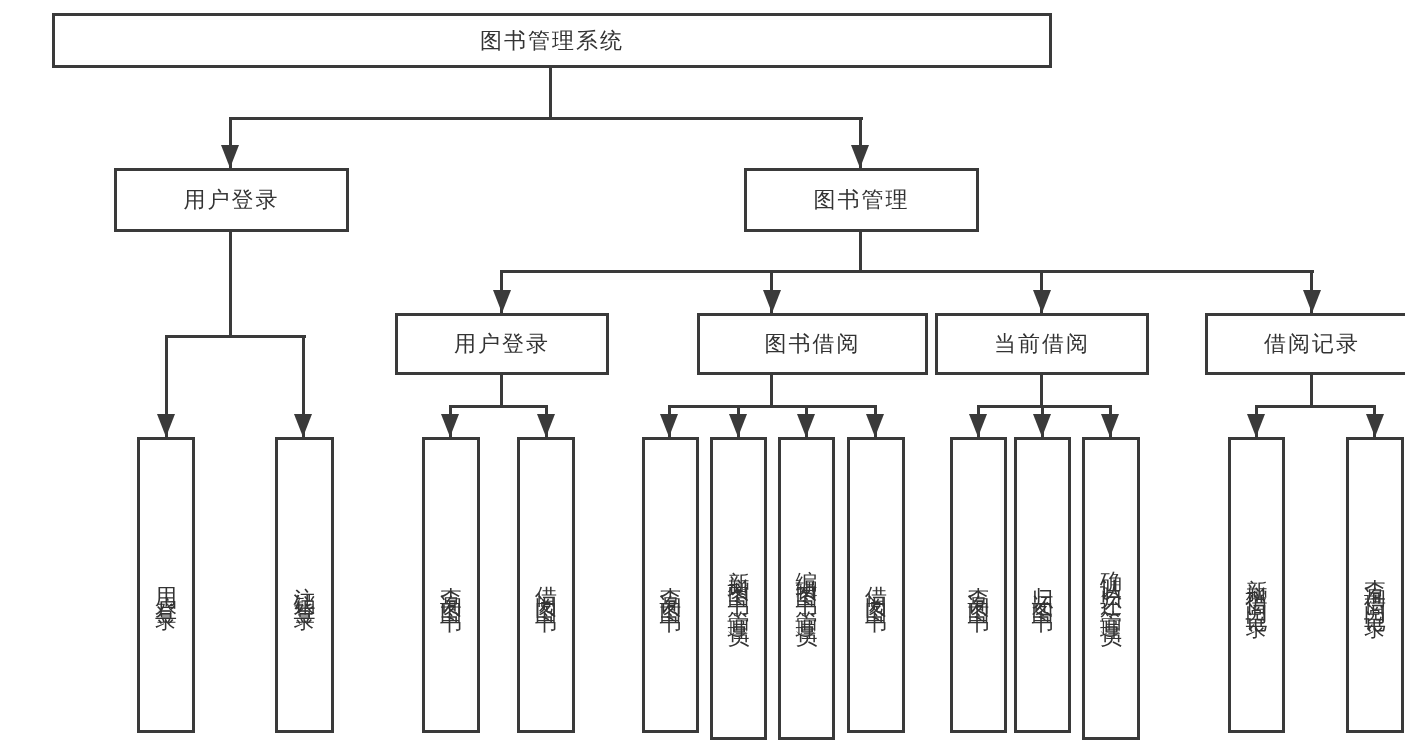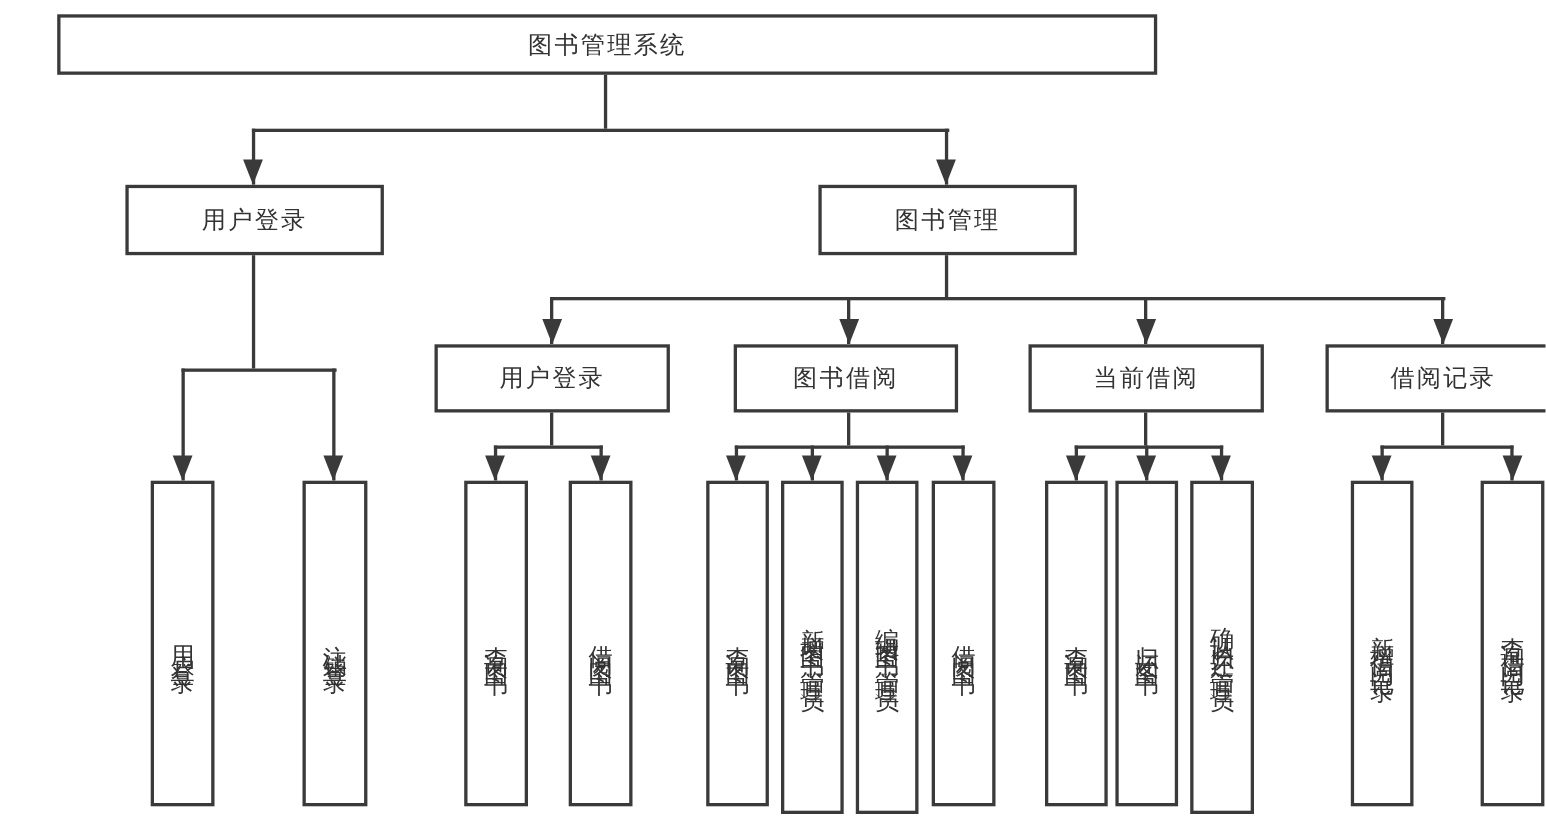--- a/index.html
+++ b/index.html
@@ -77,21 +77,21 @@
   <div class="vline" style="left:738px;top:270px;height:43px;"></div>
   <div class="arr" style="left:731px;top:290px;"></div>
   <div class="vline" style="left:1008px;top:270px;height:43px;"></div>
   <div class="arr" style="left:1001px;top:290px;"></div>
   <div class="vline" style="left:1278px;top:270px;height:43px;"></div>
   <div class="arr" style="left:1271px;top:290px;"></div>
 
   <div class="box" style="left:363px;top:313px;width:214px;height:62px;">
     <span>用户登录</span>
   </div>
-  <div class="box" style="left:635px;top:313px;width:204px;height:62px;">
+  <div class="box" style="left:665px;top:313px;width:231px;height:62px;">
     <span>图书借阅</span>
   </div>
   <div class="box" style="left:903px;top:313px;width:214px;height:62px;align-items:center;">
     <span>当前借阅</span>
   </div>
   <div class="box" style="left:1173px;top:313px;width:214px;height:62px;">
     <span>借阅记录</span>
   </div>
 
   <div class="vline" style="left:468px;top:375px;height:30px;"></div>

